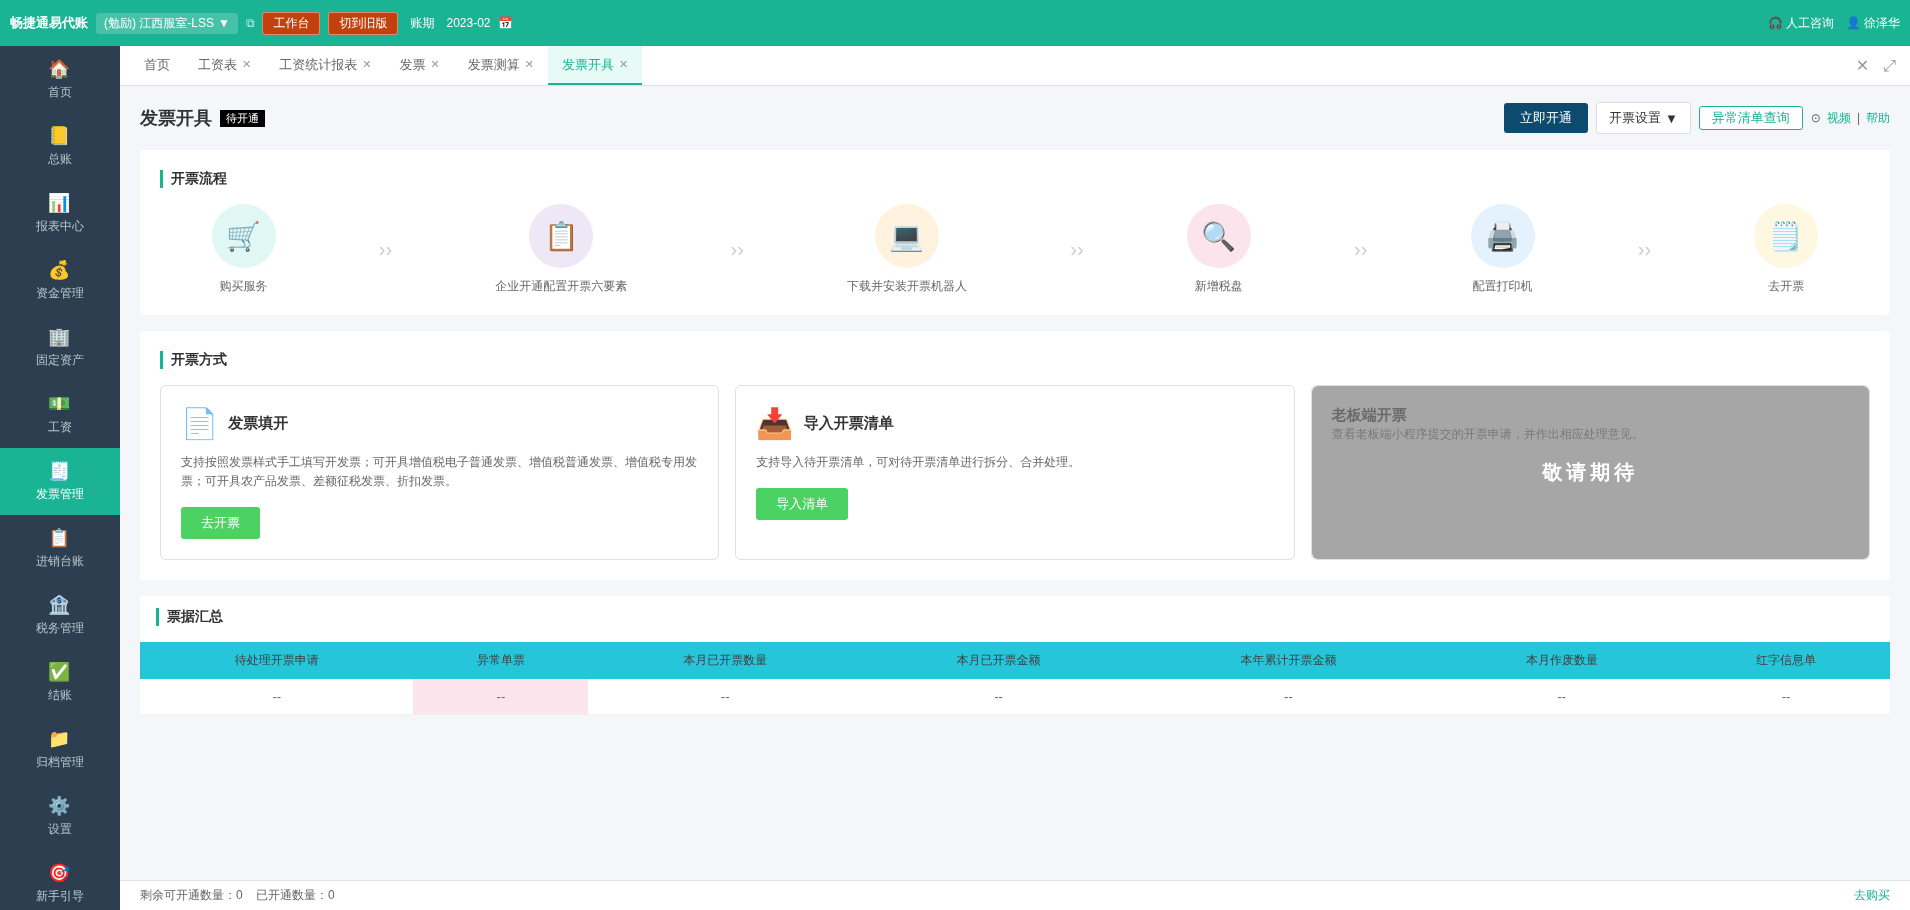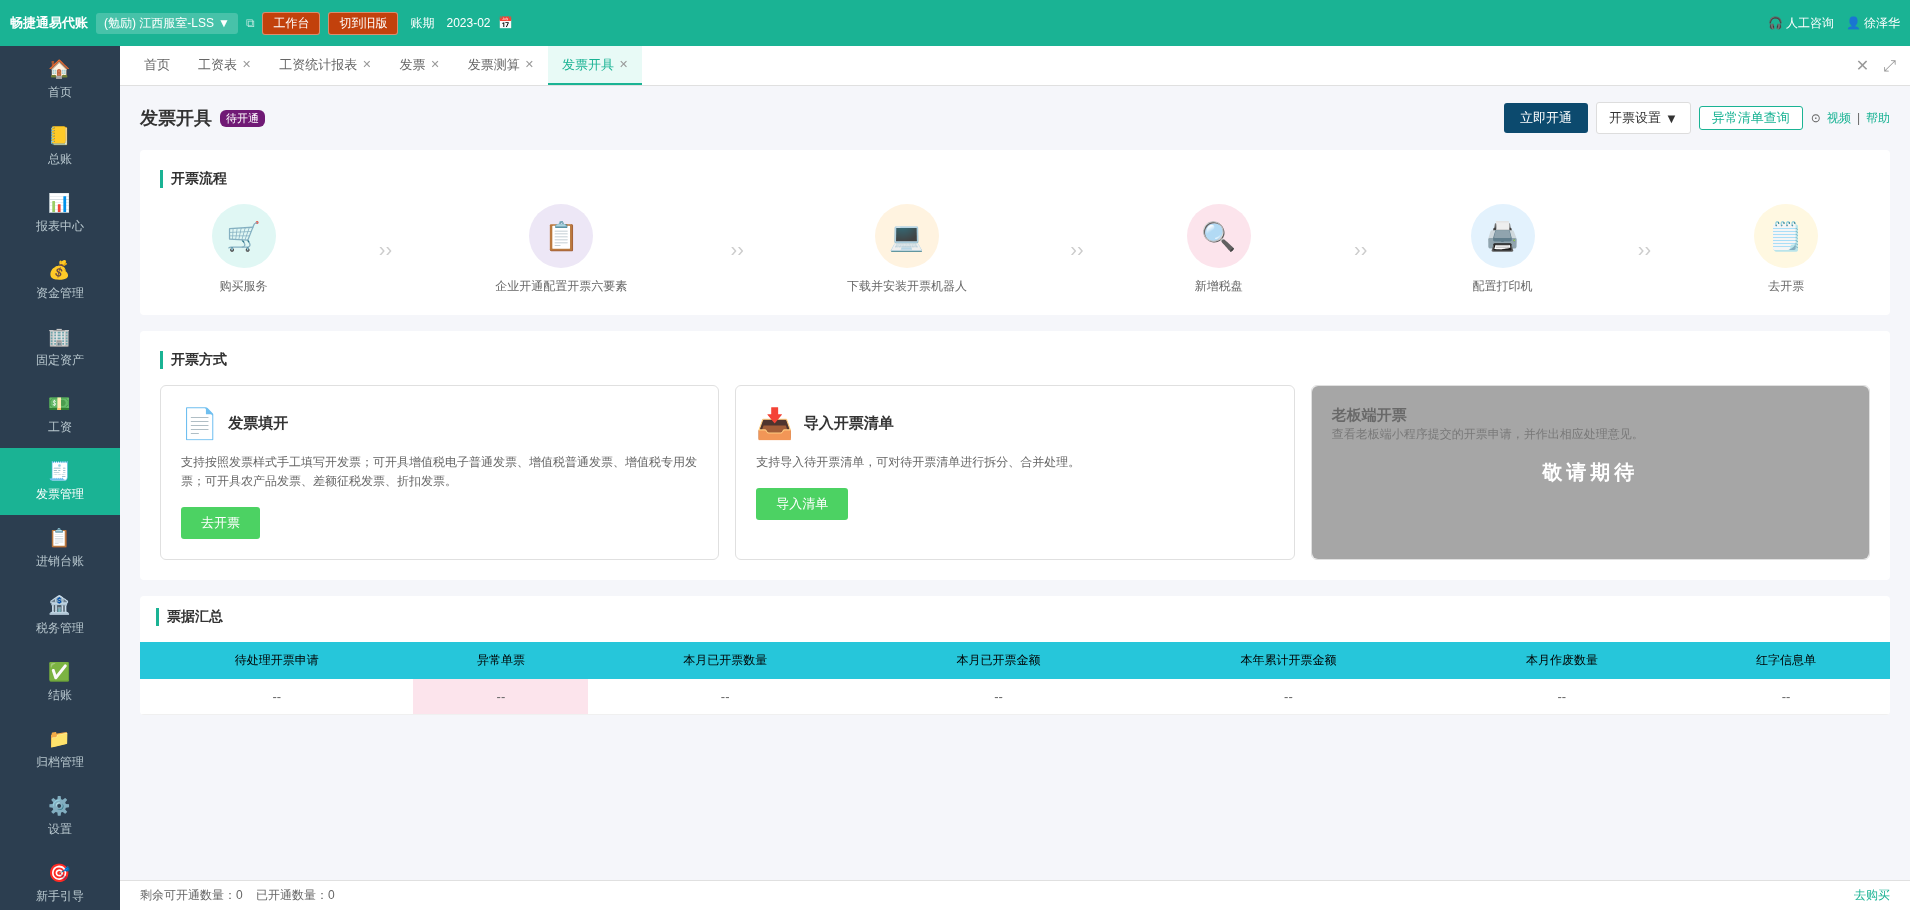--- a/index.html
+++ b/index.html
@@ -35,21 +35,21 @@
     .tab-bar-right { display: flex; align-items: center; gap: 6px; }
     .tab-icon-btn { cursor: pointer; color: #999; font-size: 16px; padding: 2px 4px; }
 
     
     .page-content { flex: 1; overflow-y: auto; padding: 16px 20px; }
 
     
     .page-header { display: flex; align-items: center; justify-content: space-between; margin-bottom: 16px; }
     .page-title-row { display: flex; align-items: center; gap: 8px; }
     .page-title { font-size: 18px; font-weight: bold; color: #333; }
-    .status-badge { background: #701a75; color: white; border-radius: 6px; padding: 1px 6px; font-size: 11px; }
+    .status-badge { background: #000000; color: white; border-radius: 0; padding: 1px 6px; font-size: 11px; }
     .header-actions { display: flex; align-items: center; gap: 8px; }
     .btn-primary { background: #0c4a6e; color: white; border: none; border-radius: 3px; padding: 6px 16px; cursor: pointer; font-size: 13px; }
     .btn-outline { background: white; color: #333; border: 1px solid #ddd; border-radius: 3px; padding: 6px 12px; cursor: pointer; font-size: 13px; display: flex; align-items: center; gap: 4px; }
     .btn-outline-teal { background: white; color: #1ab394; border: 1px solid #1ab394; border-radius: 3px; padding: 2px 12px; cursor: pointer; font-size: 13px; }
     .header-help { display: flex; align-items: center; gap: 6px; font-size: 12px; color: #666; }
 
     
     .section-title { font-size: 14px; font-weight: bold; color: #333; margin-bottom: 16px; padding-left: 8px; border-left: 3px solid #1ab394; }
 
     
@@ -77,21 +77,21 @@
     .billing-card-desc { font-size: 12px; color: #666; line-height: 1.6; margin-bottom: 16px; }
     .billing-card-btn { background: #4cd263; color: white; border: none; border-radius: 3px; padding: 7px 20px; cursor: pointer; font-size: 13px; }
     .billing-card-overlay { position: absolute; top: 0; left: 0; right: 0; bottom: 0; background: rgba(128,128,128,0.7); border-radius: 6px; display: flex; align-items: center; justify-content: center; }
     .overlay-text { color: white; font-size: 20px; font-weight: bold; letter-spacing: 4px; }
     .old-title { font-size: 15px; font-weight: bold; color: #333; }
     .old-desc { font-size: 12px; color: #666; line-height: 1.6; }
 
     
     .summary-section { background: white; border-radius: 4px; overflow: hidden; margin-bottom: 16px; }
     .summary-table { width: 100%; border-collapse: collapse; }
-    .summary-table th { background: #26c6da; color: #000000; padding: 10px 8px; text-align: center; font-size: 12px; font-weight: normal; }
+    .summary-table th { background: #26c6da; color: #404040; padding: 10px 8px; text-align: center; font-size: 12px; font-weight: normal; }
     .summary-table td { padding: 10px 8px; text-align: center; font-size: 13px; color: #666; border-bottom: 1px solid #f0f0f0; }
     .summary-table td.highlighted { background: #fce4ec; }
 
     
     .bottom-bar { background: white; border-top: 1px solid #e0e0e0; padding: 6px 20px; display: flex; align-items: center; justify-content: space-between; font-size: 12px; color: #666; flex-shrink: 0; }
     .bottom-link { color: #1ab394; cursor: pointer; }
   </style>
 </head>
 <body>
 

